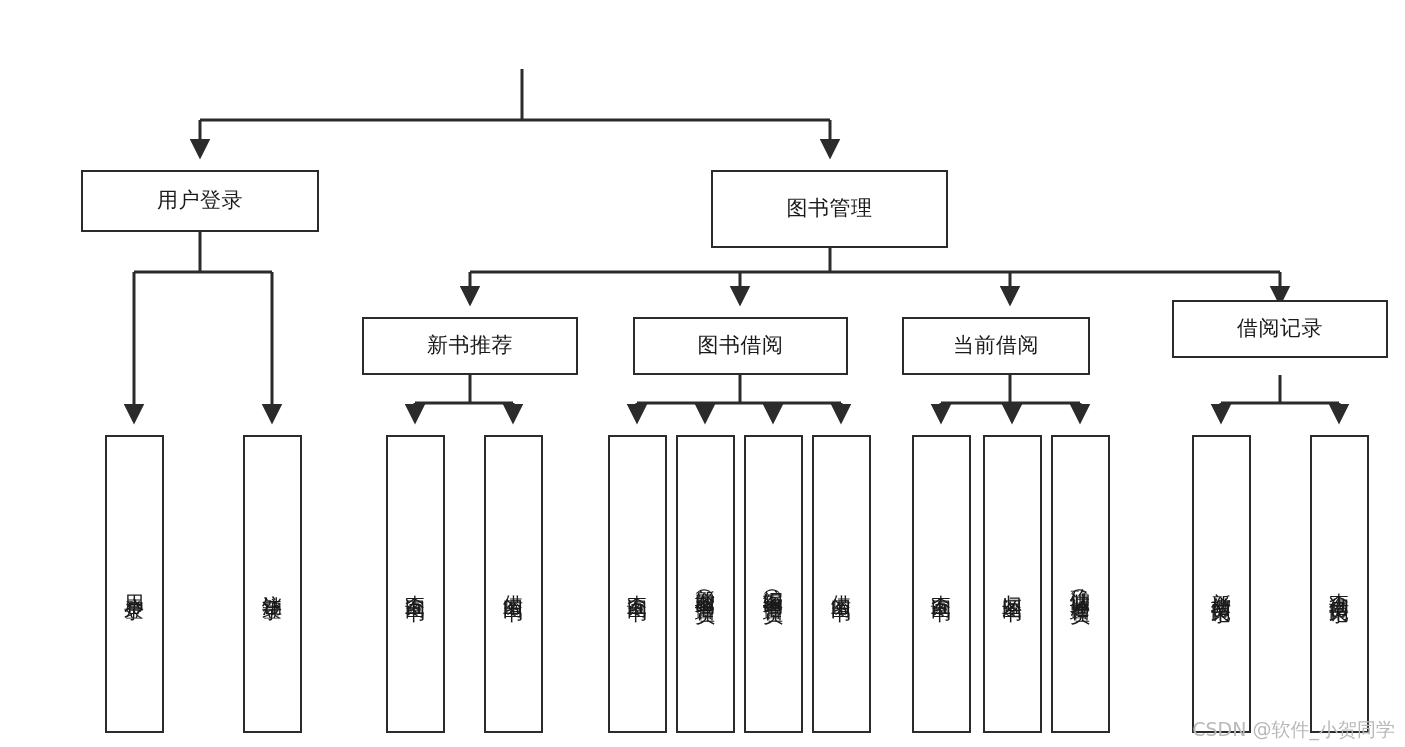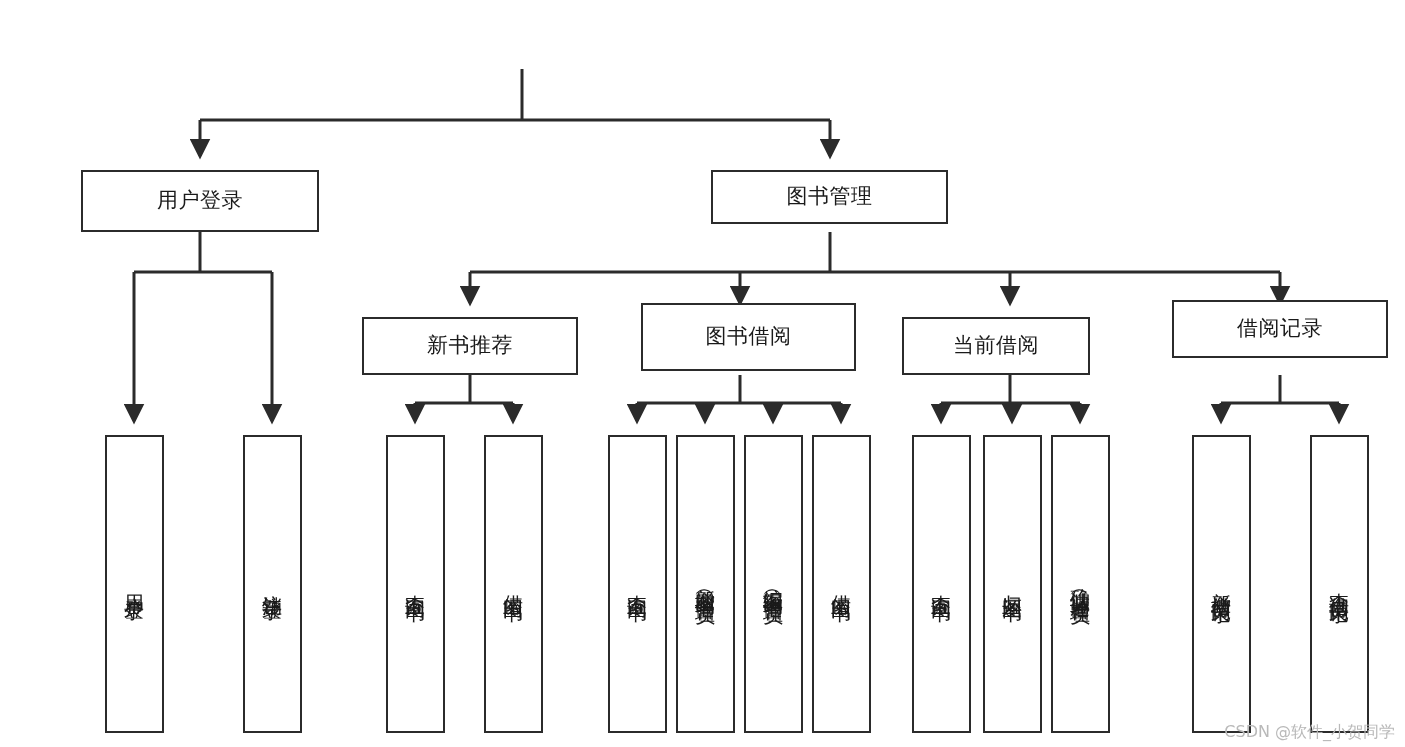--- a/index.html
+++ b/index.html
@@ -61,21 +61,21 @@
     line-height: 1.0;
     letter-spacing: 2.5px;
     white-space: nowrap;
   }
   .node.root .node-label { font-size: 23px; }
 
   .watermark {
     position: absolute;
     right: 10px;
     bottom: 4px;
-    font-size: 16px;
+    font-size: 19px;
     color: #b9b9b9;
     white-space: nowrap;
     z-index: 5;
     font-family: "DejaVu Sans", "Liberation Sans", sans-serif;
   }
 </style>
 </head>
 <body>
 
 <div id="diagram">
@@ -127,28 +127,28 @@
       <path d="M 1221 403 L 1339 403"></path>
       <path d="M 1221 403 L 1221 421" marker-end="url(#arrow)"></path>
       <path d="M 1339 403 L 1339 421" marker-end="url(#arrow)"></path>
     </g>
   </svg>
 
 
   <div class="node h" style="left:81px; top:170px; width:238px; height:62px;">
     <span class="node-label">用户登录</span>
   </div>
-  <div class="node h" style="left:711px; top:170px; width:237px; height:54px;">
+  <div class="node h" style="left:711px; top:170px; width:237px; height:78px;">
     <span class="node-label">图书管理</span>
   </div>
 
   <div class="node h" style="left:362px; top:317px; width:216px; height:58px;">
     <span class="node-label">新书推荐</span>
   </div>
-  <div class="node h" style="left:633px; top:303px; width:215px; height:68px;margin-left:8px;">
+  <div class="node h" style="left:633px; top:317px; width:215px; height:58px;">
     <span class="node-label">图书借阅</span>
   </div>
   <div class="node h" style="left:902px; top:317px; width:188px; height:58px;">
     <span class="node-label">当前借阅</span>
   </div>
   <div class="node h" style="left:1172px; top:300px; width:216px; height:58px;">
     <span class="node-label">借阅记录</span>
   </div>
 
   <div class="node v" style="left:105px; top:435px; width:59px; height:298px;">

